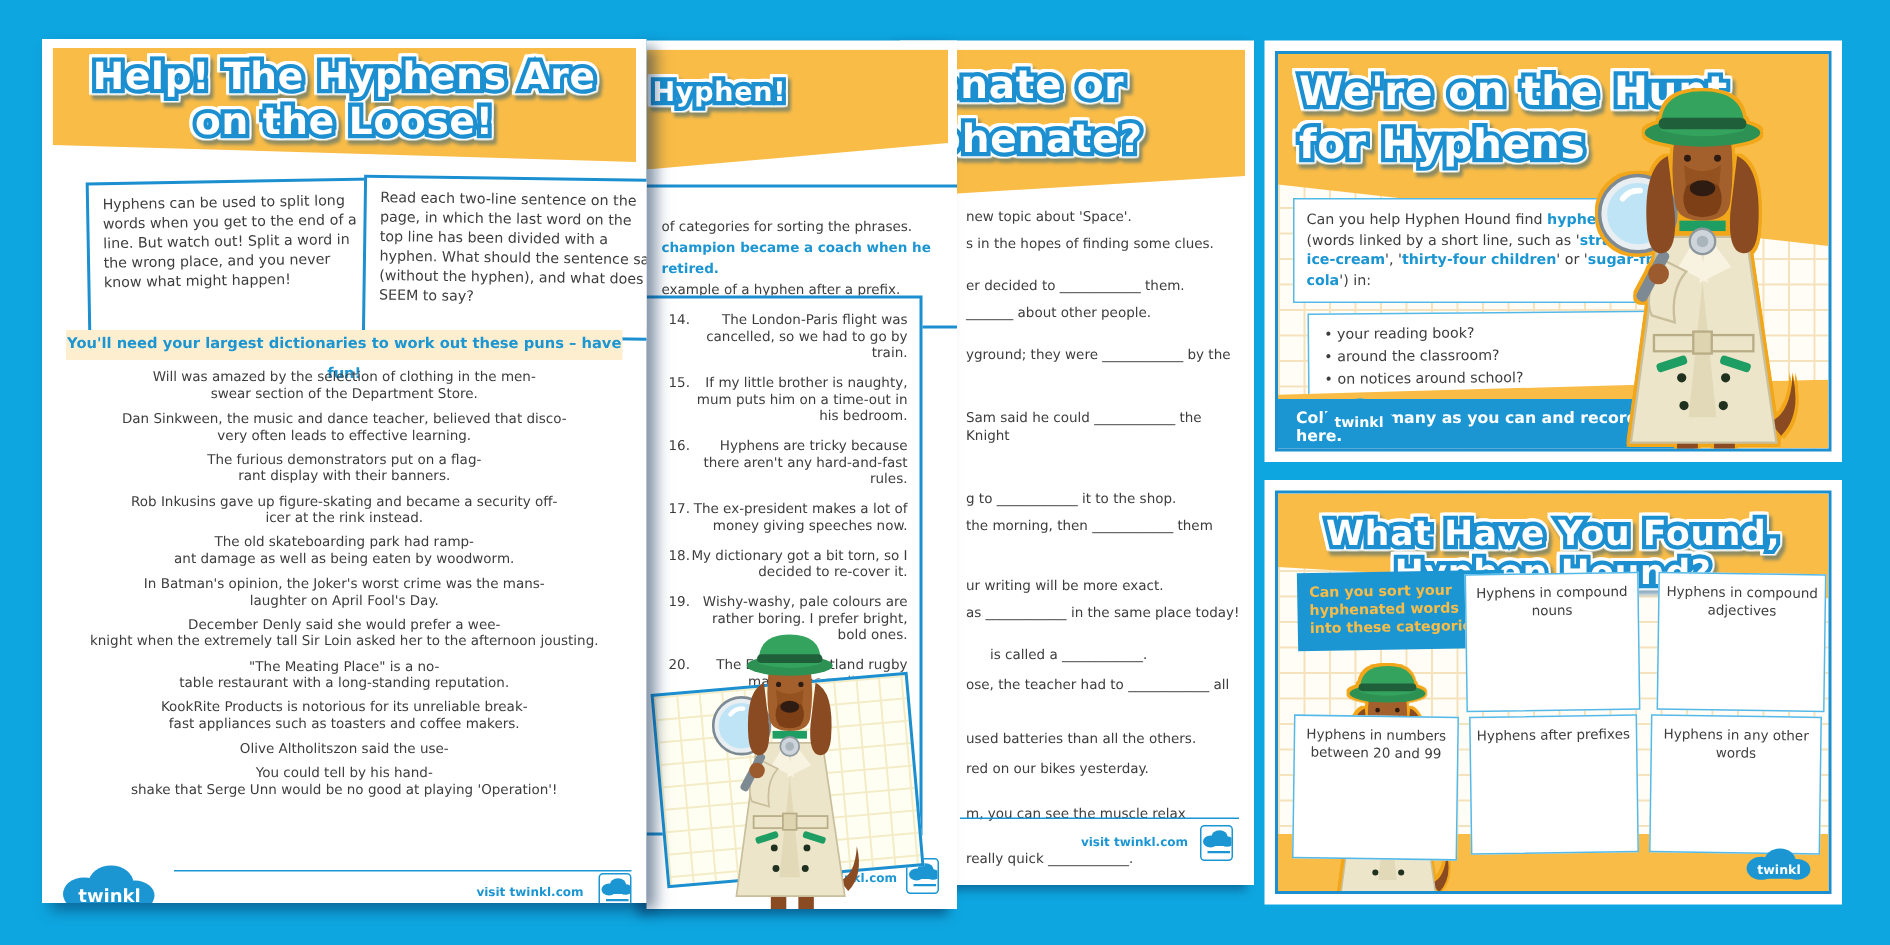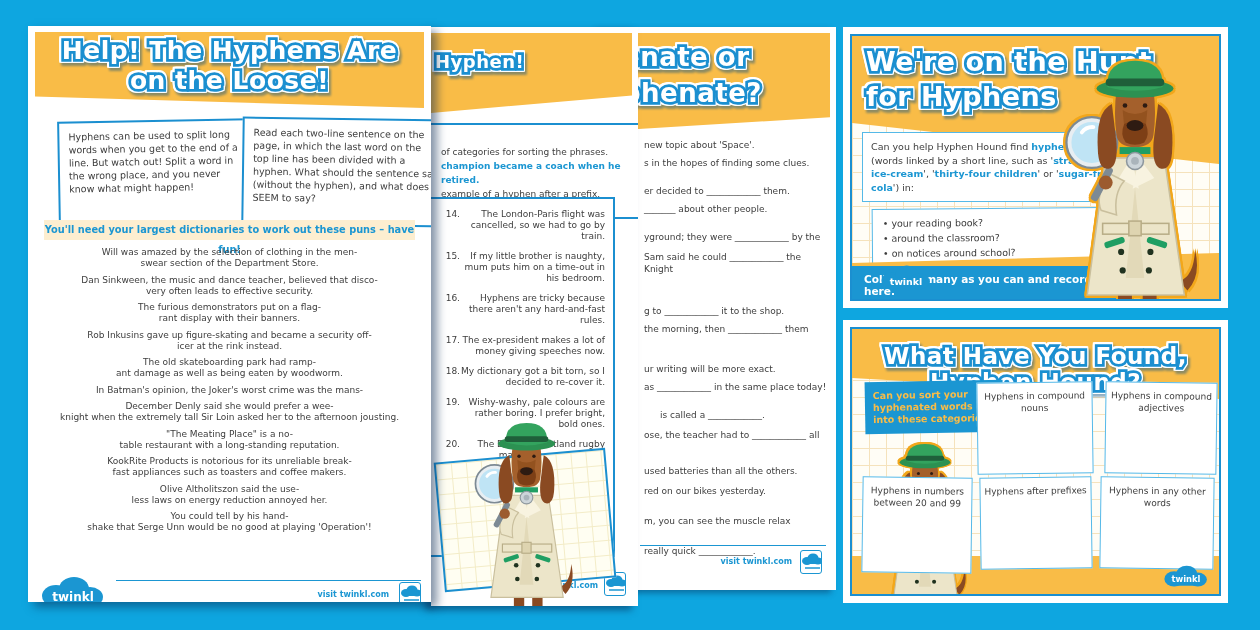--- a/index.html
+++ b/index.html
@@ -152,21 +152,21 @@
     <div class="bubble" id="p3-title">
       <div>enate or</div>
       <div>phenate?</div>
     </div>
     <div id="p3-lines">
         <div style="margin-top: 0px;">new topic about 'Space'.</div>
         <div style="margin-top: 6px;">s in the hopes of finding some clues.</div>
         <div style="margin-top: 16px;">er decided to ____________ them.</div>
         <div style="margin-top: 6px;">_______ about other people.</div>
         <div style="margin-top: 16px;">yground; they were ____________ by the</div>
-        <div style="margin-top: 8px;">Sam said he could ____________ the Knight</div>
+        <div style="margin-top: 30px;">Sam said he could ____________ the Knight</div>
         <div style="margin-top: 30px;">g to ____________ it to the shop.</div>
         <div style="margin-top: 6px;">the morning, then ____________ them</div>
         <div style="margin-top: 28px;">ur writing will be more exact.</div>
         <div style="margin-top: 6px;">as ____________ in the same place today!</div>
         <div style="margin-top: 16px; padding-left: 16px;">is called a ____________.</div>
         <div style="margin-top: 8px;">ose, the teacher had to ____________ all</div>
         <div style="margin-top: 24px;">used batteries than all the others.</div>
         <div style="margin-top: 8px;">red on our bikes yesterday.</div>
         <div style="margin-top: 18px;">m, you can see the muscle relax</div>
         <div style="margin-top: 18px;">really quick ____________.</div>
@@ -241,54 +241,54 @@
     <div class="bluebox" id="p1-boxL">Hyphens can be used to split long words when you get to the end of a line. But watch out! Split a word in the wrong place, and you never know what might happen!</div>
     <div class="bluebox" id="p1-boxR">Read each two-line sentence on the page, in which the last word on the top line has been divided with a hyphen. What should the sentence say (without the hyphen), and what does it SEEM to say?</div>
     <div id="p1-tip">You'll need your largest dictionaries to work out these puns – have fun!</div>
     <div id="puns">
         <div class="pun">
           <div>Will was amazed by the selection of clothing in the men-</div>
           <div>swear section of the Department Store.</div>
         </div>
         <div class="pun">
           <div>Dan Sinkween, the music and dance teacher, believed that disco-</div>
-          <div>very often leads to effective security.</div>
+          <div>very often leads to effective learning.</div>
         </div>
         <div class="pun">
           <div>The furious demonstrators put on a flag-</div>
           <div>rant display with their banners.</div>
         </div>
         <div class="pun">
           <div>Rob Inkusins gave up figure-skating and became a security off-</div>
           <div>icer at the rink instead.</div>
         </div>
         <div class="pun">
           <div>The old skateboarding park had ramp-</div>
           <div>ant damage as well as being eaten by woodworm.</div>
         </div>
         <div class="pun">
           <div>In Batman's opinion, the Joker's worst crime was the mans-</div>
+          <div>laughter on April Fool's Day.</div>
         </div>
         <div class="pun">
           <div>December Denly said she would prefer a wee-</div>
           <div>knight when the extremely tall Sir Loin asked her to the afternoon jousting.</div>
         </div>
         <div class="pun">
         </div>
         <div class="pun">
           <div>"The Meating Place" is a no-</div>
           <div>table restaurant with a long-standing reputation.</div>
         </div>
         <div class="pun">
           <div>KookRite Products is notorious for its unreliable break-</div>
           <div>fast appliances such as toasters and coffee makers.</div>
         </div>
         <div class="pun">
           <div>Olive Altholitszon said the use-</div>
-          <div>less laws on energy reduction annoyed her.</div>
         </div>
         <div class="pun">
           <div>You could tell by his hand-</div>
           <div>shake that Serge Unn would be no good at playing 'Operation'!</div>
         </div>
       </div>
     <div id="p1-rule"></div>
     <div id="p1-cloud">
       <svg class="cloud-logo" width="66" height="36" viewBox="0 0 66 36">
           <use href="#cloudlogo"></use>

